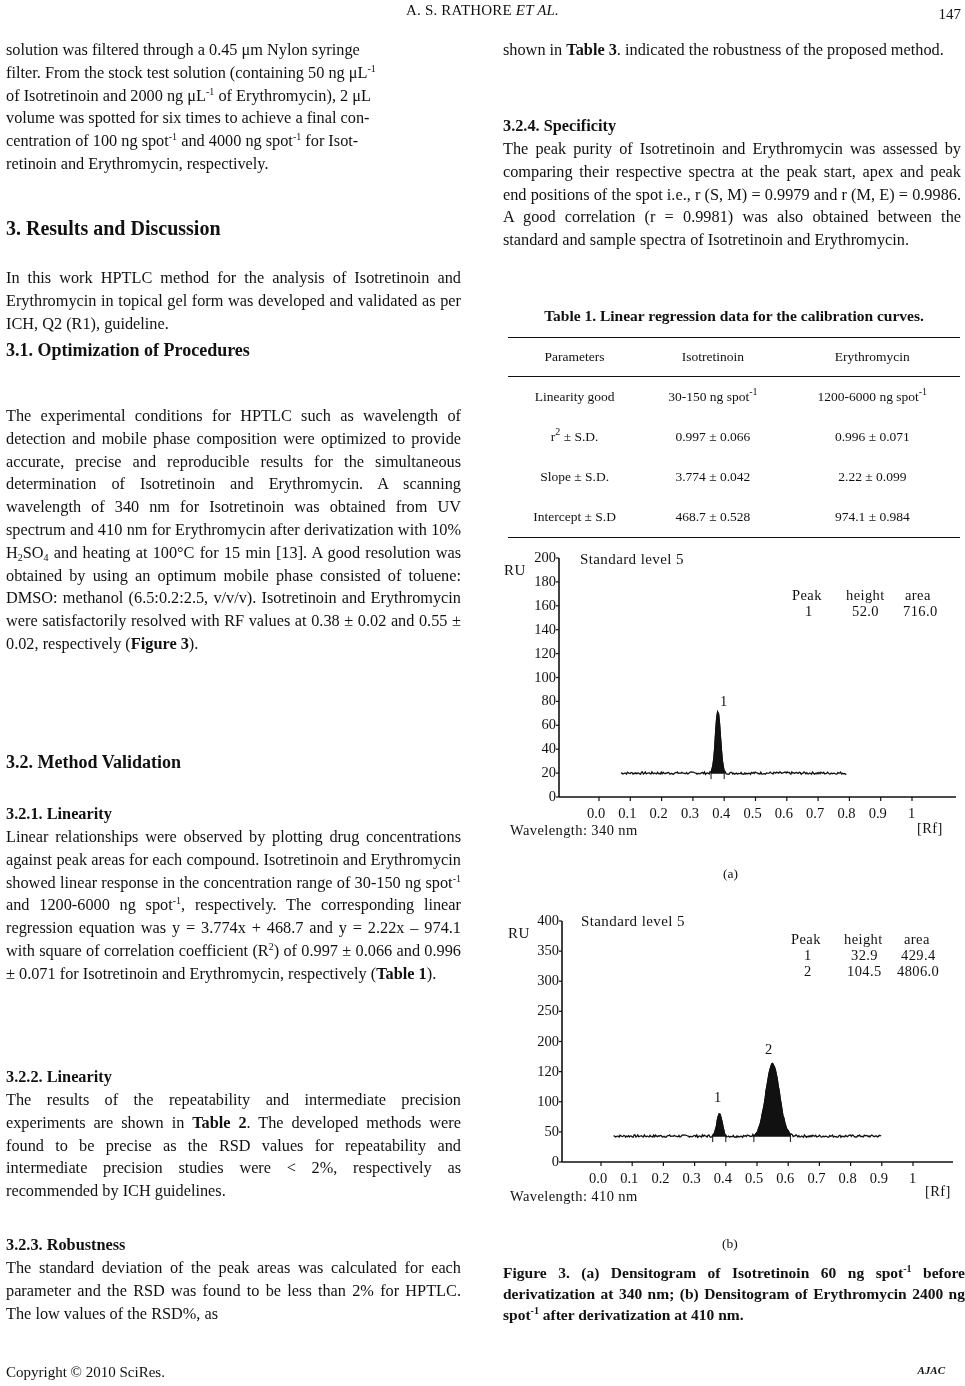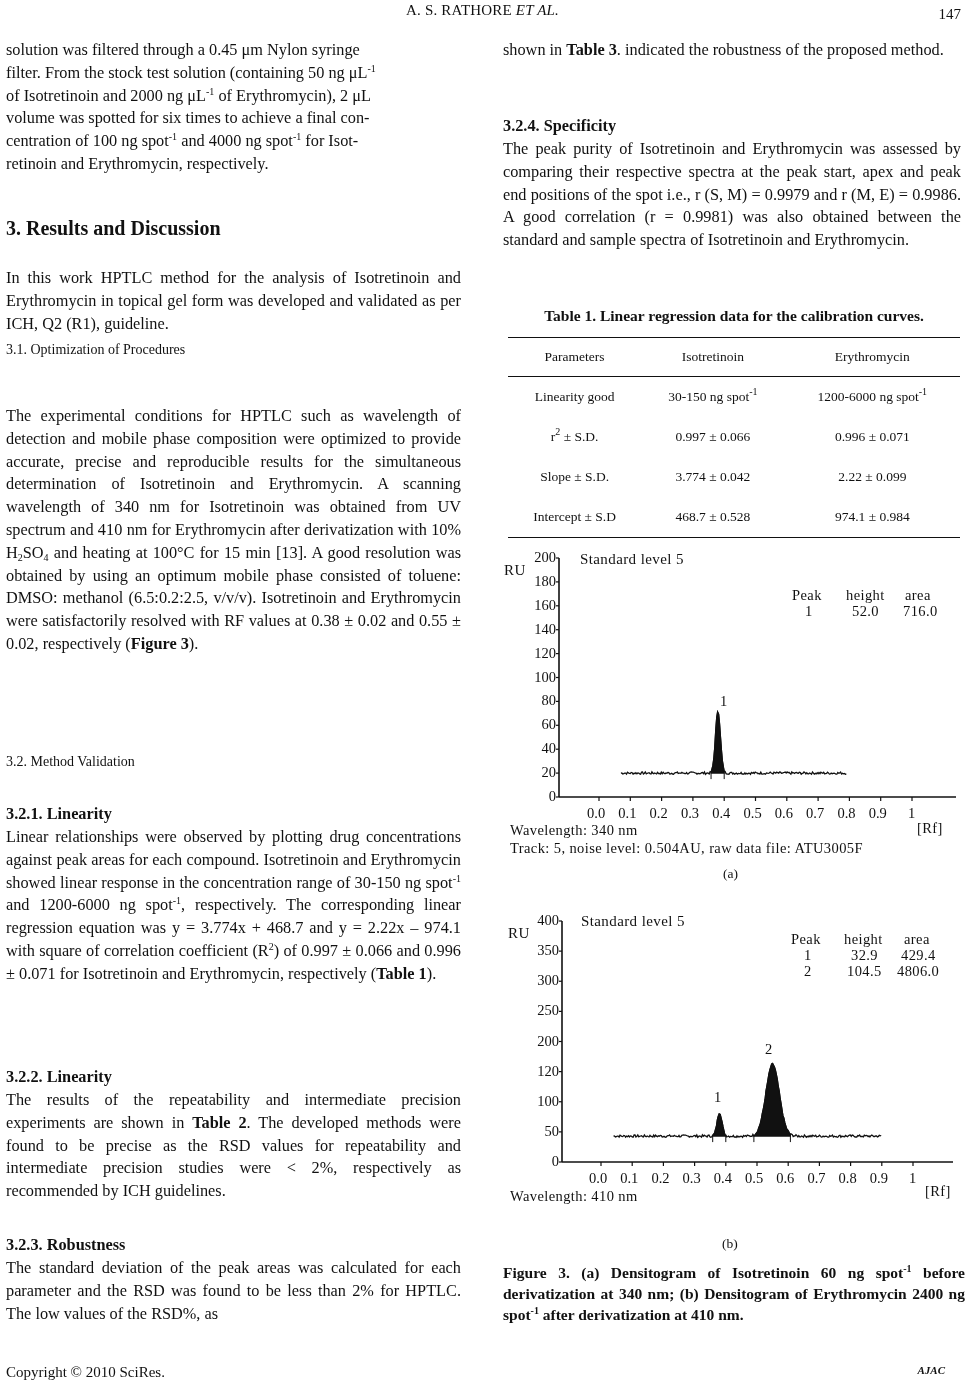--- a/index.html
+++ b/index.html
@@ -7,21 +7,21 @@
          font-family: "Liberation Serif", serif; color: #111; }
   .abs { position: absolute; }
   .running-head { top: 2px; left: 0; width: 965px; text-align: center; font-size: 15px; letter-spacing: 0.2px; }
   .running-head i { font-style: italic; }
   .page-num { top: 6px; right: 4px; font-size: 15px; }
   .col { position: absolute; font-size: 16.3px; line-height: 22.8px; text-align: justify; }
   .col p { margin: 0; }
   .left { left: 6px; width: 455px; }
   .right { left: 503px; width: 458px; }
   .h2 { font-weight: bold; font-size: 20px; line-height: 24px; }
-  .h3 { font-weight: normal; font-size: 14px; line-height: 24px; }
+  .h3 { font-weight: bold; font-size: 18px; line-height: 24px; }
   .h4 { font-weight: bold; font-size: 16.3px; line-height: 22.8px; }
   sup { font-size: 10px; vertical-align: 6px; line-height: 0; }
   sub { font-size: 10px; vertical-align: -3px; line-height: 0; }
   b { font-weight: bold; }
   .table-caption { position: absolute; left: 503px; width: 462px; top: 307px; text-align: center;
                    font-weight: bold; font-size: 15.5px; }
   table.reg { position: absolute; left: 508px; top: 337px; width: 452px; border-collapse: collapse;
               font-size: 13.5px; text-align: center; }
   table.reg th { font-weight: normal; height: 36px; border-top: 1.5px solid #111; border-bottom: 1.5px solid #111; }
   table.reg td { height: 38px; }
@@ -152,21 +152,20 @@
   <div class="lbl" style="left:80px; top:6px; font-size:15px;">Standard level 5</div>
   <div class="lbl" style="left:292px; top:42px;">Peak</div>
   <div class="lbl" style="left:346px; top:42px;">height</div>
   <div class="lbl" style="left:405px; top:42px;">area</div>
   <div class="lbl" style="left:305px; top:58px;">1</div>
   <div class="lbl" style="left:352px; top:58px;">52.0</div>
   <div class="lbl" style="left:403px; top:58px;">716.0</div>
   <div class="lbl" style="left:220px; top:148px;">1</div>
   <div class="lbl" style="left:417px; top:275px;">[Rf]</div>
   <div class="lbl" style="left:10px; top:277px;">Wavelength: 340 nm</div>
-  <div class="lbl" style="left:10px; top:295px;">Track: 5, noise level: 0.504AU, raw data file: ATU3005F</div>
   <div id="ylabels-a">
       <div class="lbl" style="top: 243px; right: 409px; letter-spacing: 0px;">0</div>
       <div class="lbl" style="top: 219.1px; right: 409px; letter-spacing: 0px;">20</div>
       <div class="lbl" style="top: 195.2px; right: 409px; letter-spacing: 0px;">40</div>
       <div class="lbl" style="top: 171.3px; right: 409px; letter-spacing: 0px;">60</div>
       <div class="lbl" style="top: 147.4px; right: 409px; letter-spacing: 0px;">80</div>
       <div class="lbl" style="top: 123.5px; right: 409px; letter-spacing: 0px;">100</div>
       <div class="lbl" style="top: 99.6px; right: 409px; letter-spacing: 0px;">120</div>
       <div class="lbl" style="top: 75.7px; right: 409px; letter-spacing: 0px;">140</div>
       <div class="lbl" style="top: 51.8px; right: 409px; letter-spacing: 0px;">160</div>

